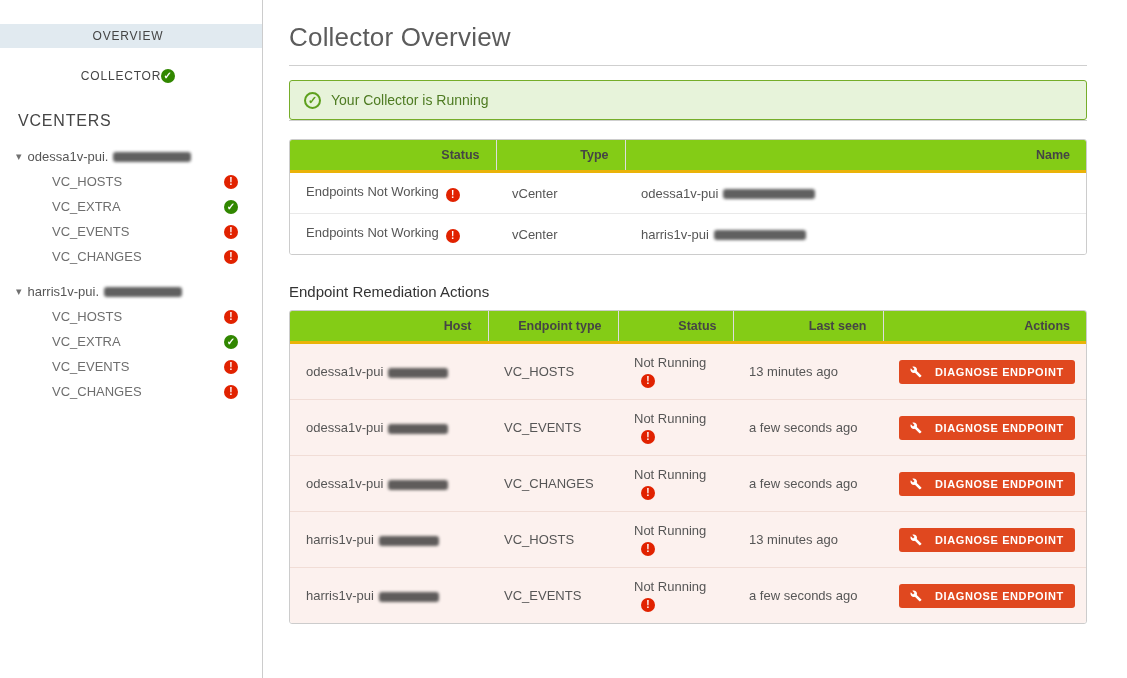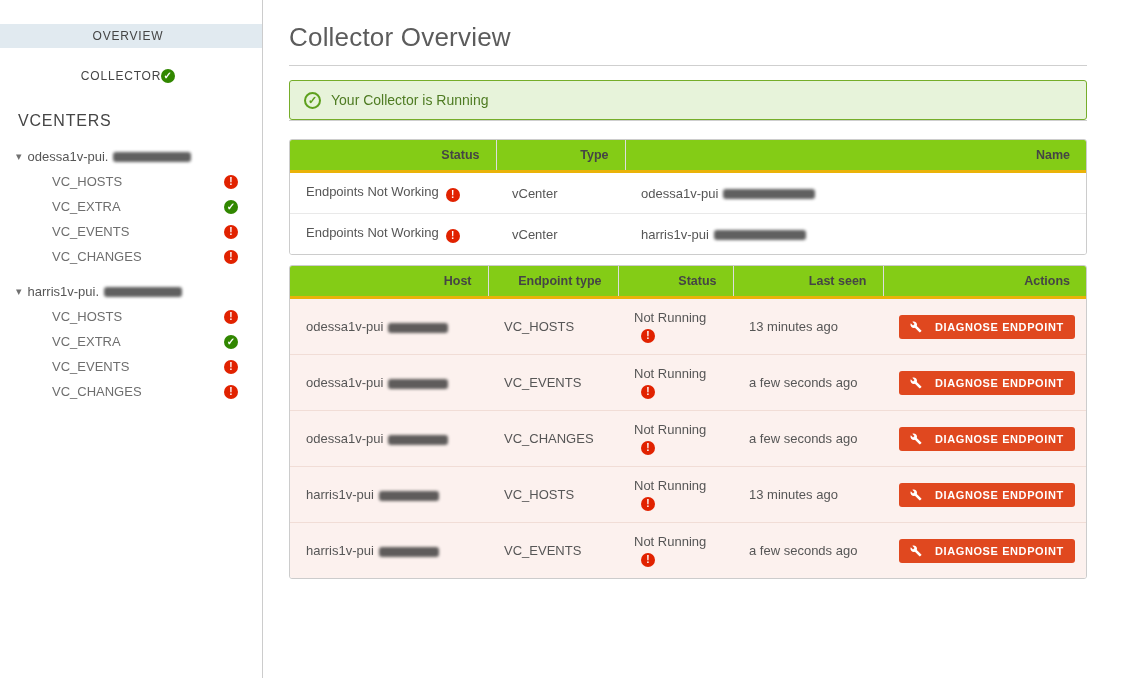--- a/index.html
+++ b/index.html
@@ -213,20 +213,21 @@
 
   <tr>
     <td><span>Endpoints Not Working</span><span class="badge err inline">!</span></td>
     <td>vCenter</td>
     <td><span>harris1v-pui</span><span class="redact" style="width:92px"></span></td>
   </tr>
 </tbody>
       </table>
     </div>
 
+    <h2 class="sub-heading">Endpoint Remediation Actions</h2>
 
     <div class="table-card rem-card">
       <table class="rem-table">
         <colgroup>
             <col style="width:198px">
             <col style="width:130px">
             <col style="width:115px">
             <col style="width:150px">
             <col>
           </colgroup>

